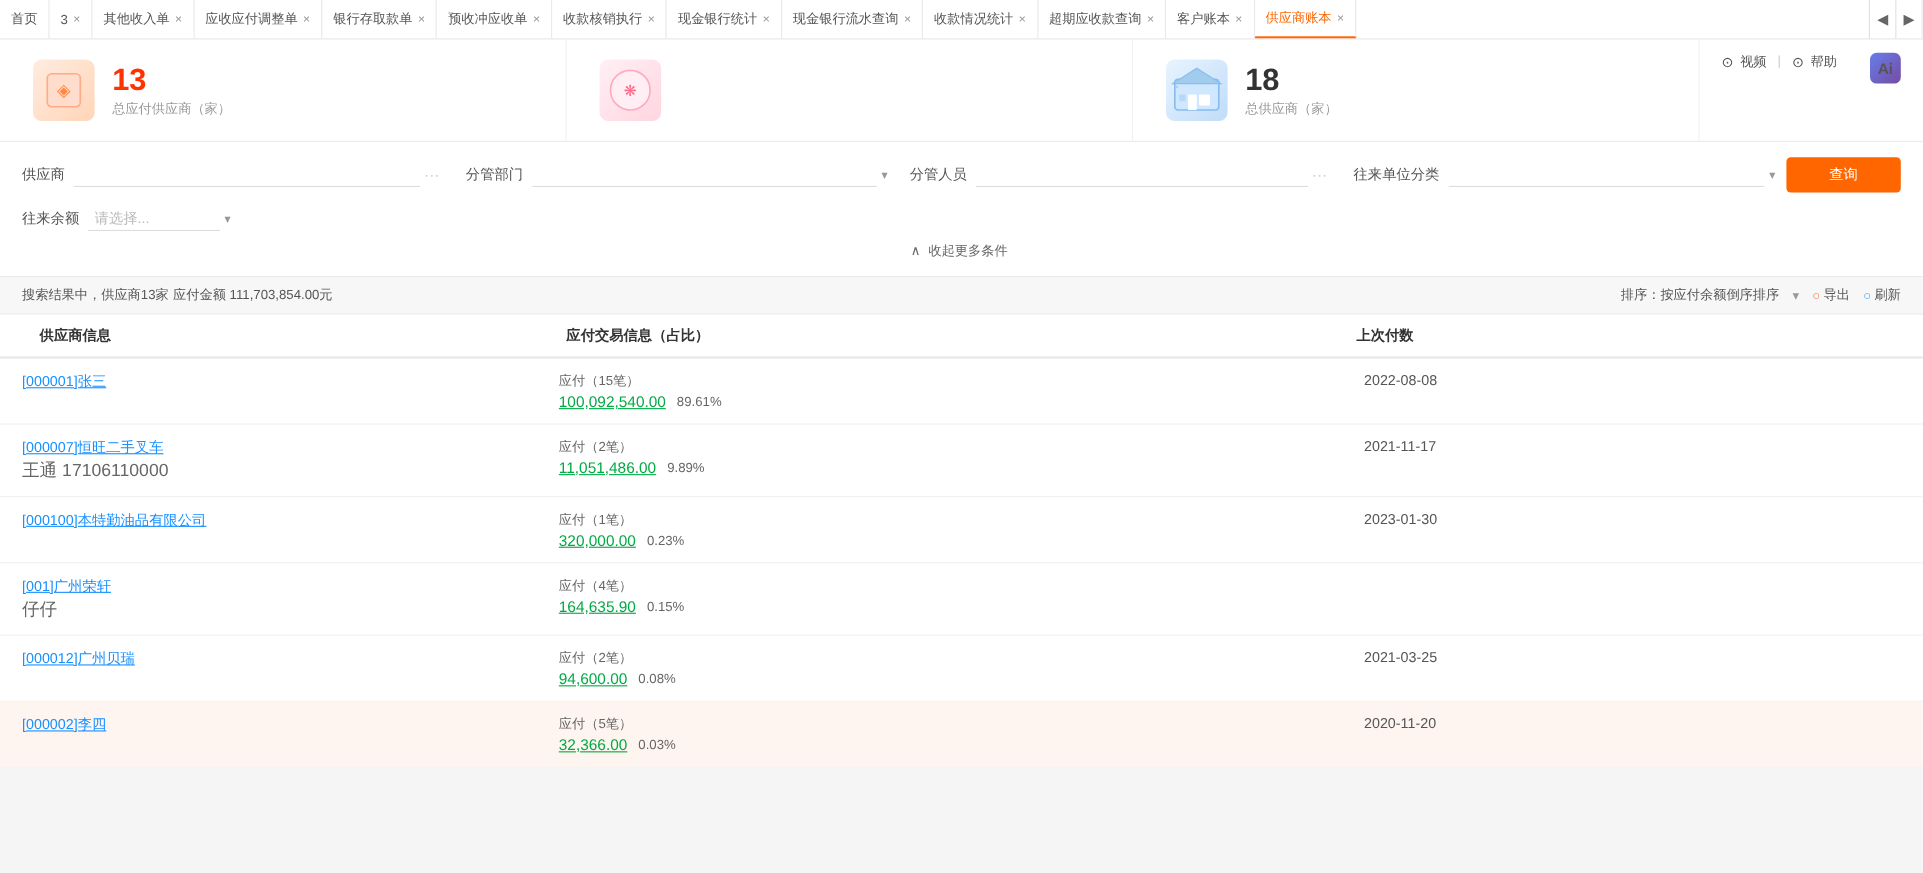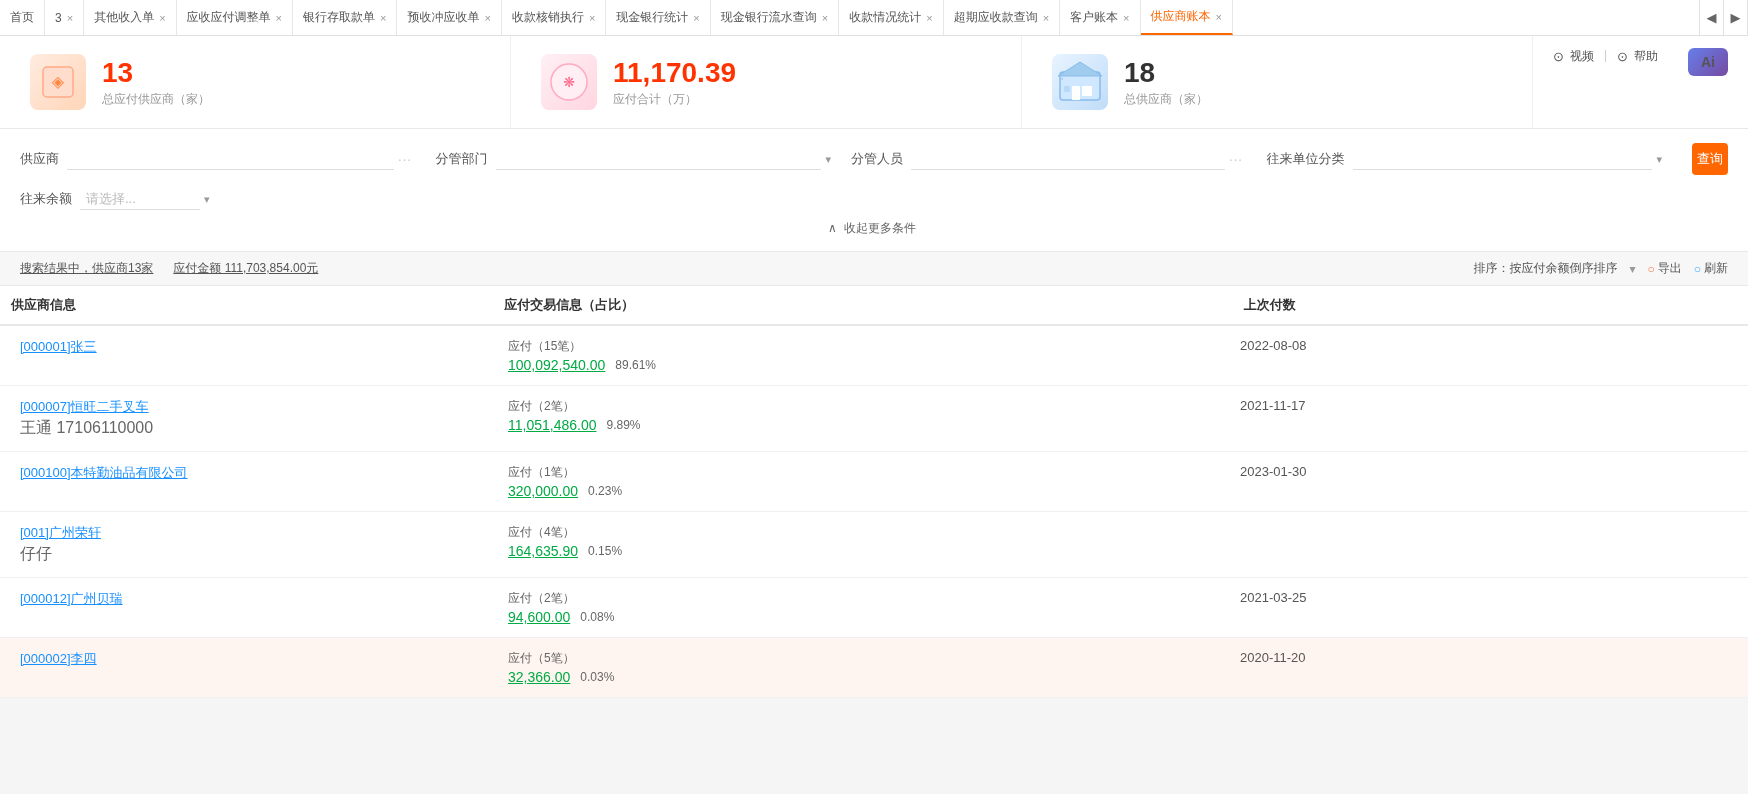--- a/index.html
+++ b/index.html
@@ -162,25 +162,24 @@
       color: #999;
       font-size: 11px;
       margin-left: 4px;
       flex-shrink: 0;
     }
     .btn-query {
       background: #ff6600;
       color: #fff;
       border: none;
       border-radius: 4px;
-      padding: 7px 5px;
+      padding: 7px 39px;
       font-size: 13px;
       cursor: pointer;
       white-space: nowrap;
-      margin-left: 20px;
       flex-shrink: 0;
     }
     .collapse-bar {
       text-align: center;
       padding: 6px 0;
       color: #666;
       font-size: 12px;
       cursor: pointer;
     }
     .collapse-bar span { margin-right: 4px; }
@@ -189,21 +188,21 @@
     .result-bar {
       display: flex;
       align-items: center;
       justify-content: space-between;
       padding: 8px 20px;
       background: #f7f7f7;
       border-bottom: 1px solid #e8e8e8;
       font-size: 12px;
       color: #555;
     }
-    .result-left { display: flex; gap: 20px; text-decoration: underline; }
+    .result-left { display: flex; gap: 4px; }
     .result-right { display: flex; align-items: center; gap: 12px; }
     .sort-label { color: #555; }
     .btn-export, .btn-refresh {
       background: none;
       border: none;
       font-size: 12px;
       color: #555;
       cursor: pointer;
       display: flex;
       align-items: center;
@@ -213,21 +212,21 @@
     .btn-refresh::before { content: '○'; color: #44aaff; }
 
     
     .data-table {
       background: #fff;
       width: 100%;
     }
     .table-header {
       display: grid;
       grid-template-columns: 2fr 3fr 2fr;
-      padding: 10px 11px;
+      padding: 10px 36px;
       border-bottom: 2px solid #e8e8e8;
       font-weight: bold;
       font-size: 13px;
       color: #333;
     }
     .table-row {
       display: grid;
       grid-template-columns: 2fr 3fr 2fr;
       padding: 12px 20px;
       border-bottom: 1px solid #f0f0f0;
@@ -356,24 +355,20 @@
       <div class="label">总应付供应商（家）</div>
     </div>
   </div>
 
   <div class="summary-card">
     <div class="summary-card-icon icon-amount">
       <svg width="40" height="40" viewBox="0 0 40 40">
         <circle cx="20" cy="20" r="18" fill="#ffeef3" stroke="#ffaac0" stroke-width="1.5"></circle>
         <text x="20" y="25" text-anchor="middle" font-size="14" fill="#ff6688">❋</text>
       </svg>
-    </div>
-    <div class="summary-card-content">
-      <div class="value">11,170.39</div>
-      <div class="label">应付合计（万）</div>
     </div>
   </div>
 
   <div class="summary-card summary-card-3">
     <div class="summary-card-icon icon-store">
       <svg width="48" height="48" viewBox="0 0 48 48">
         <rect x="4" y="14" width="40" height="28" rx="3" fill="#d0e8ff" stroke="#88bbee" stroke-width="1.5"></rect>
         <polygon points="2,18 24,4 46,18" fill="#a0ccee" stroke="#88bbee" stroke-width="1"></polygon>
         <rect x="16" y="28" width="8" height="14" fill="#fff" rx="1"></rect>
         <rect x="26" y="28" width="10" height="10" fill="#fff" rx="1"></rect>
@@ -384,21 +379,21 @@
     <div class="summary-card-content">
       <div class="value" style="color:#333;">18</div>
       <div class="label">总供应商（家）</div>
     </div>
   </div>
 
   <div class="top-right-links">
     <span style="color:#555; display:flex; align-items:center; gap:3px;"><span style="font-size:13px; margin-right:3px;">⊙</span> 视频</span>
     <span class="divider">|</span>
     <span style="color:#555; display:flex; align-items:center; gap:3px;"><span style="font-size:13px; margin-right:3px;">⊙</span> 帮助</span>
-    <div style="margin-left:20px; background:linear-gradient(135deg,#667eea,#764ba2); color:#fff; font-size:14px; font-weight:bold; width:40px; height:28px; border-radius:6px; display:flex; align-items:center; justify-content:center; cursor:pointer;">
+    <div style="margin-left:20px; background:linear-gradient(135deg,#667eea,#764ba2); color:#fff; font-size:14px; font-weight:bold; width:28px; height:28px; border-radius:6px; display:flex; align-items:center; justify-content:center; cursor:pointer;">
       <span>Ai</span>
     </div>
   </div>
 </div>
 
 <div class="filter-section">
   <div class="filter-row">
 
     <div class="filter-item" style="flex: 2.5; margin-right: 20px;">
       <span class="filter-label">供应商</span>

